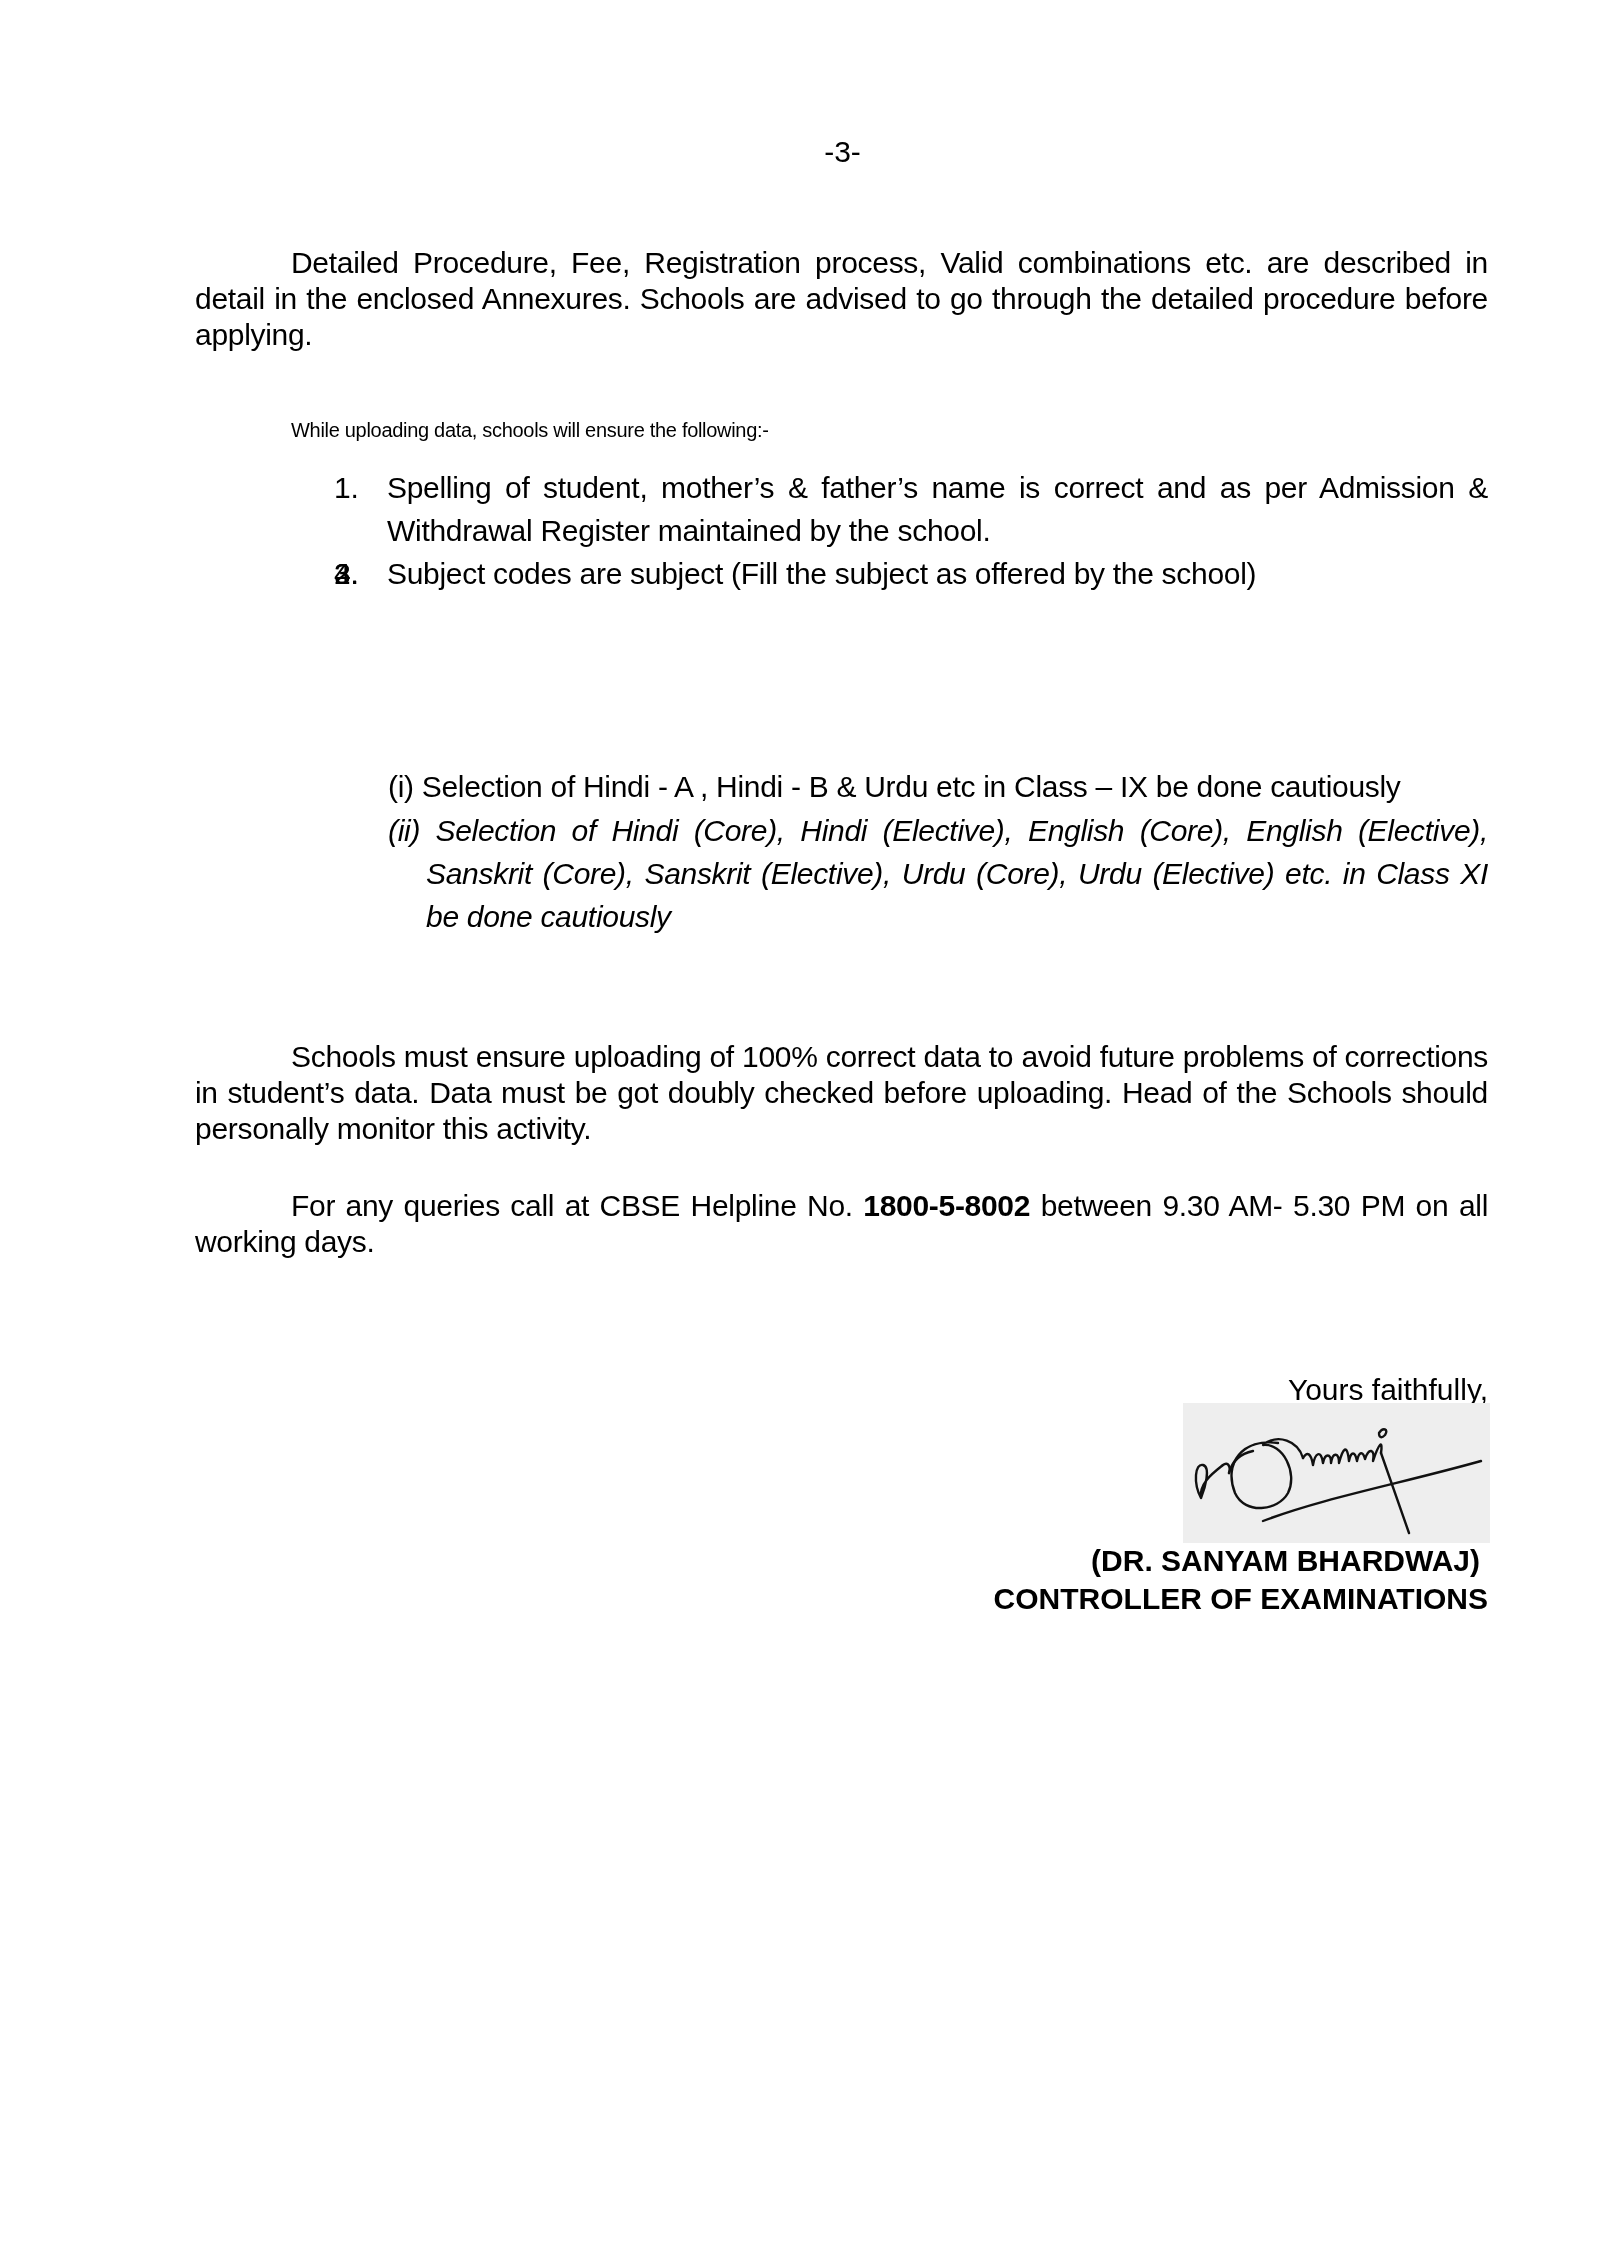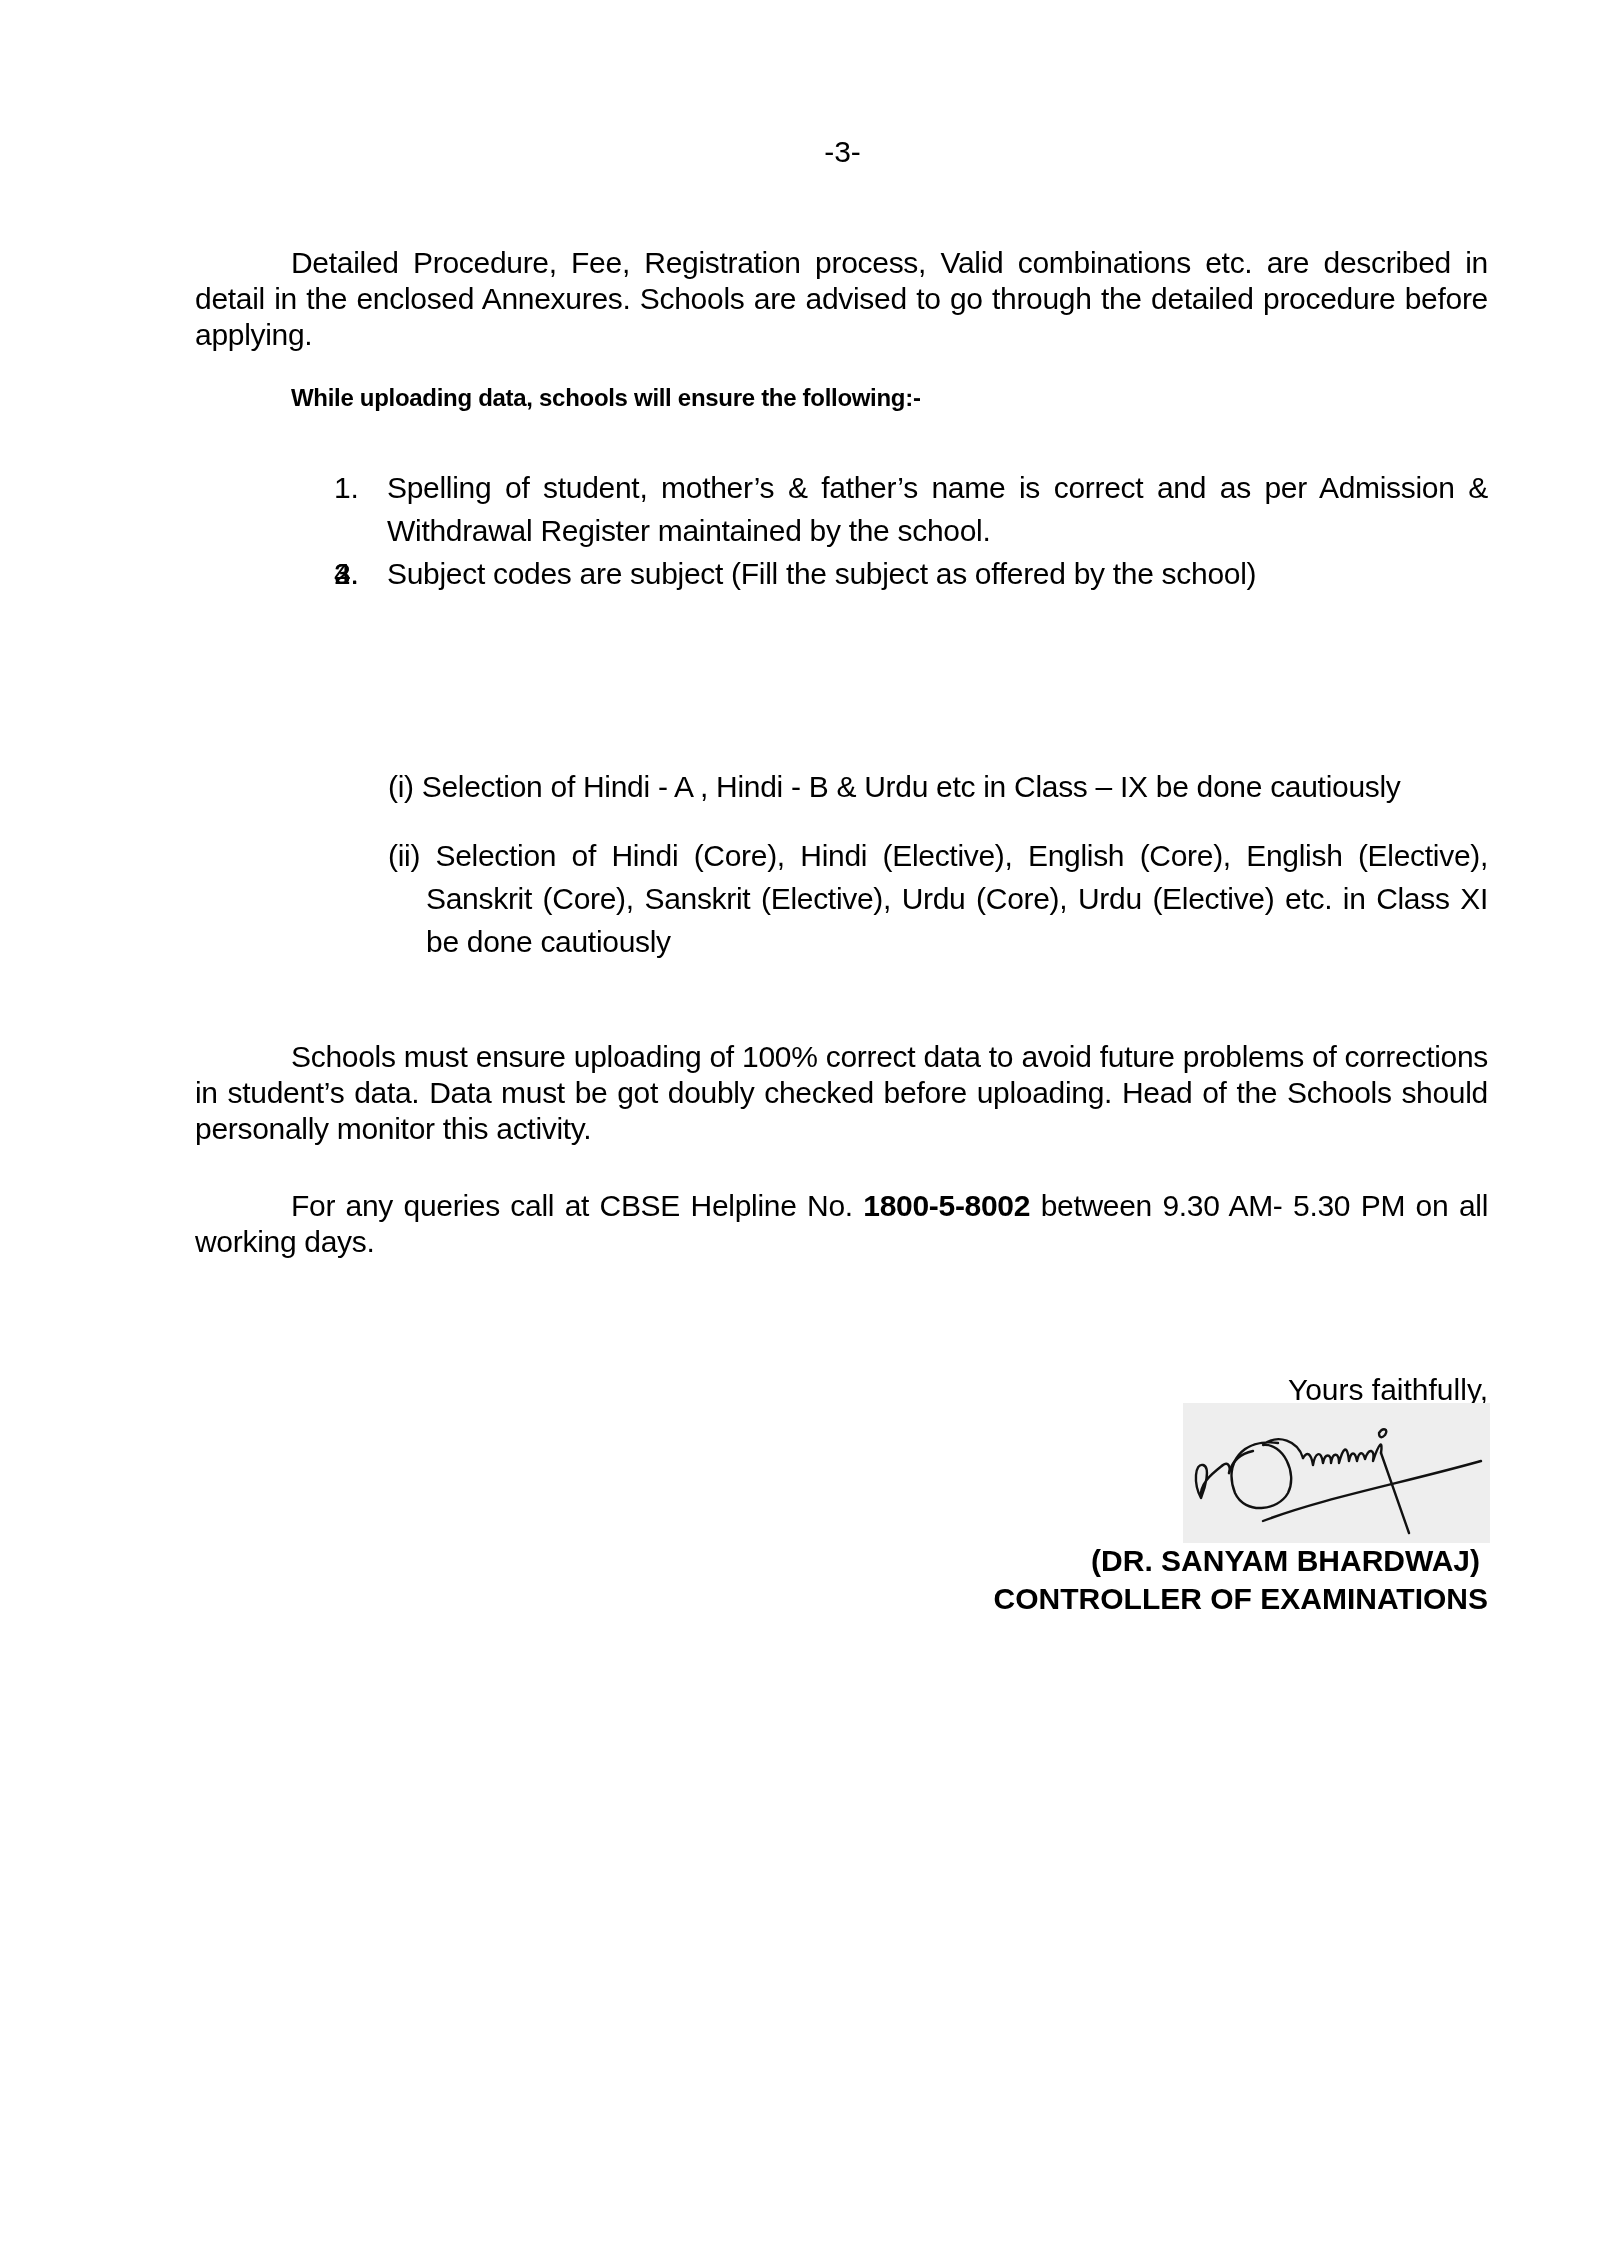--- a/index.html
+++ b/index.html
@@ -3,22 +3,22 @@
   <meta charset="utf-8">
   <style>
     html, body { margin: 0; padding: 0; background: #ffffff; }
     body { width: 1600px; height: 2263px; position: relative; overflow: hidden;
            font-family: "Liberation Sans", sans-serif; color: #000; font-size: 30px; }
     .page-number { position: absolute; top: 134px; left: 0; width: 100%; text-align: center;
                    font-size: 30px; line-height: 36px; padding-left: 85px; box-sizing: border-box; }
     .para { position: absolute; left: 195px; width: 1293px; text-align: justify;
             line-height: 36px; font-size: 30px; letter-spacing: -0.3px; }
     .para .indent { display: inline-block; width: 96px; }
-    .heading { position: absolute; left: 291px; top: 380px; font-weight: bold;
-               font-size: 24px; line-height: 36px; letter-spacing: -0.3px; }
+    .heading { position: absolute; left: 291px; top: 412px; font-weight: normal;
+               font-size: 20px; line-height: 36px; letter-spacing: -0.3px; }
     .list { position: absolute; left: 334px; top: 466px; width: 1154px; margin: 0; padding: 0; list-style: none; }
     .list li { position: relative; padding-left: 53px; line-height: 43px; font-size: 30px;
                text-align: justify; letter-spacing: -0.3px; }
     .list li .num { position: absolute; left: 0; top: 0; }
     .sub { position: absolute; left: 388px; width: 1100px; font-size: 30px; letter-spacing: -0.3px; }
     .sub .txt { display: block; text-align: justify; line-height: 43px; padding-left: 38px; text-indent: -38px; }
     .sub-ii .txt { text-align-last: left; }
     .bold { font-weight: bold; }
     .closing { position: absolute; right: 112px; top: 1372px; font-size: 30px; line-height: 36px; margin-left: 28px; }
     .signature { position: absolute; left: 1183px; top: 1403px; width: 307px; height: 140px; background: #eeeeee; }
@@ -38,21 +38,21 @@
 <ol class="list">
   <li><span class="num">1.</span><span>Spelling of student, mother’s &amp; father’s name is correct and as per Admission &amp; Withdrawal Register maintained by the school.</span></li>
   <li><span class="num">2.</span></li>
   <li><span class="num">3.</span></li>
   <li><span class="num">4.</span><span>Subject codes are subject (Fill the subject as offered by the school)</span></li>
 </ol>
 
 <div class="sub sub-i" style="top:765px;">
   <span class="txt">(i) Selection of Hindi - A , Hindi - B &amp; Urdu etc in Class – IX be done cautiously</span>
 </div>
-<div class="sub sub-ii" style="top:834px;">
+<div class="sub sub-ii" style="top:809px;font-style:italic;">
   <span class="txt">(ii) Selection of Hindi (Core), Hindi (Elective), English (Core), English (Elective), Sanskrit (Core), Sanskrit (Elective), Urdu (Core), Urdu (Elective) etc. in Class XI be done cautiously</span>
 </div>
 
 <p class="para" style="top:1039px; margin:0;"><span class="indent"></span><span>Schools must ensure uploading of 100% correct data to avoid future problems of corrections in student’s data.  Data must be got doubly checked before uploading. Head of the Schools should personally monitor this activity.</span></p>
 
 <p class="para" style="top:1188px; margin:0;"><span class="indent"></span><span>For any queries call at CBSE Helpline No. </span><span class="bold">1800-5-8002</span><span> between 9.30 AM- 5.30 PM on all working days.</span></p>
 
 <div class="closing">Yours faithfully,</div>
 
 <div class="signature" aria-label="signature">

